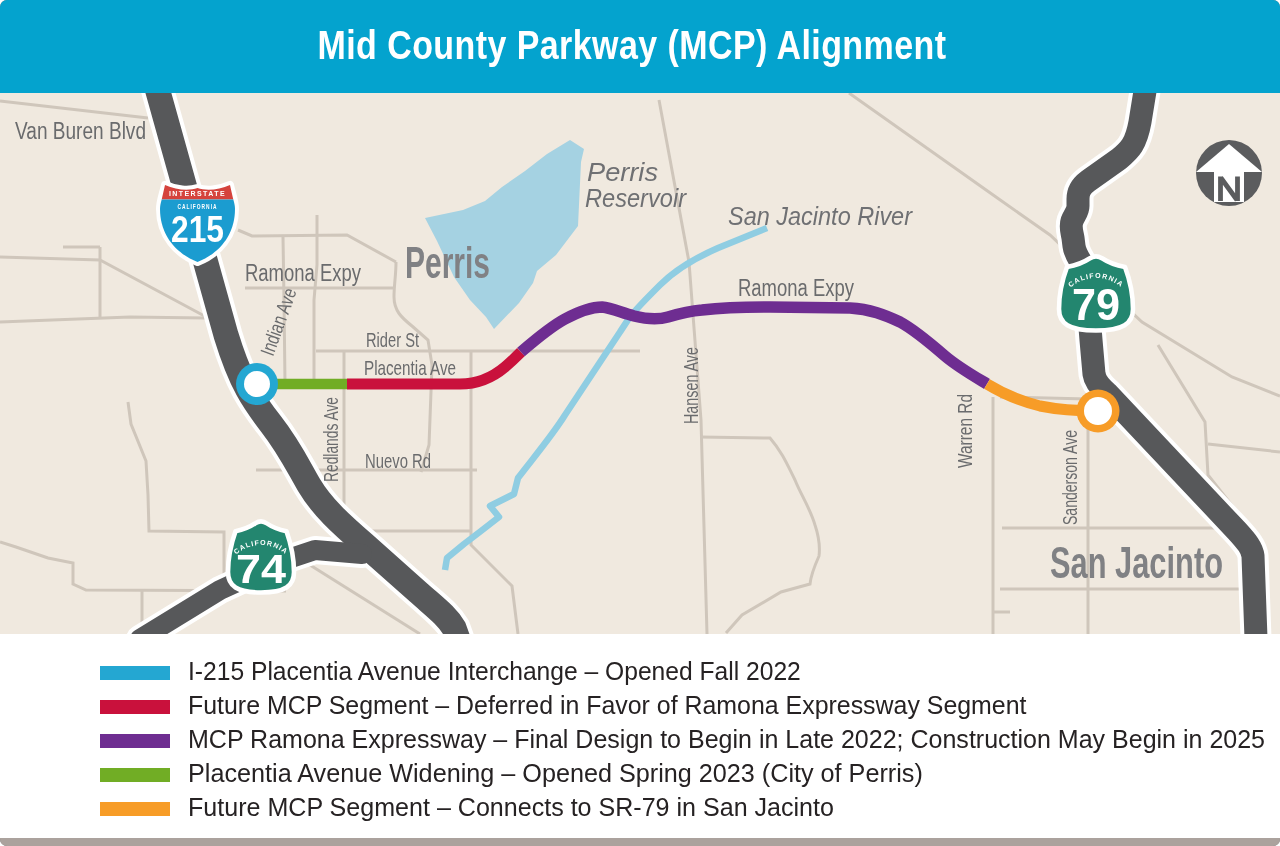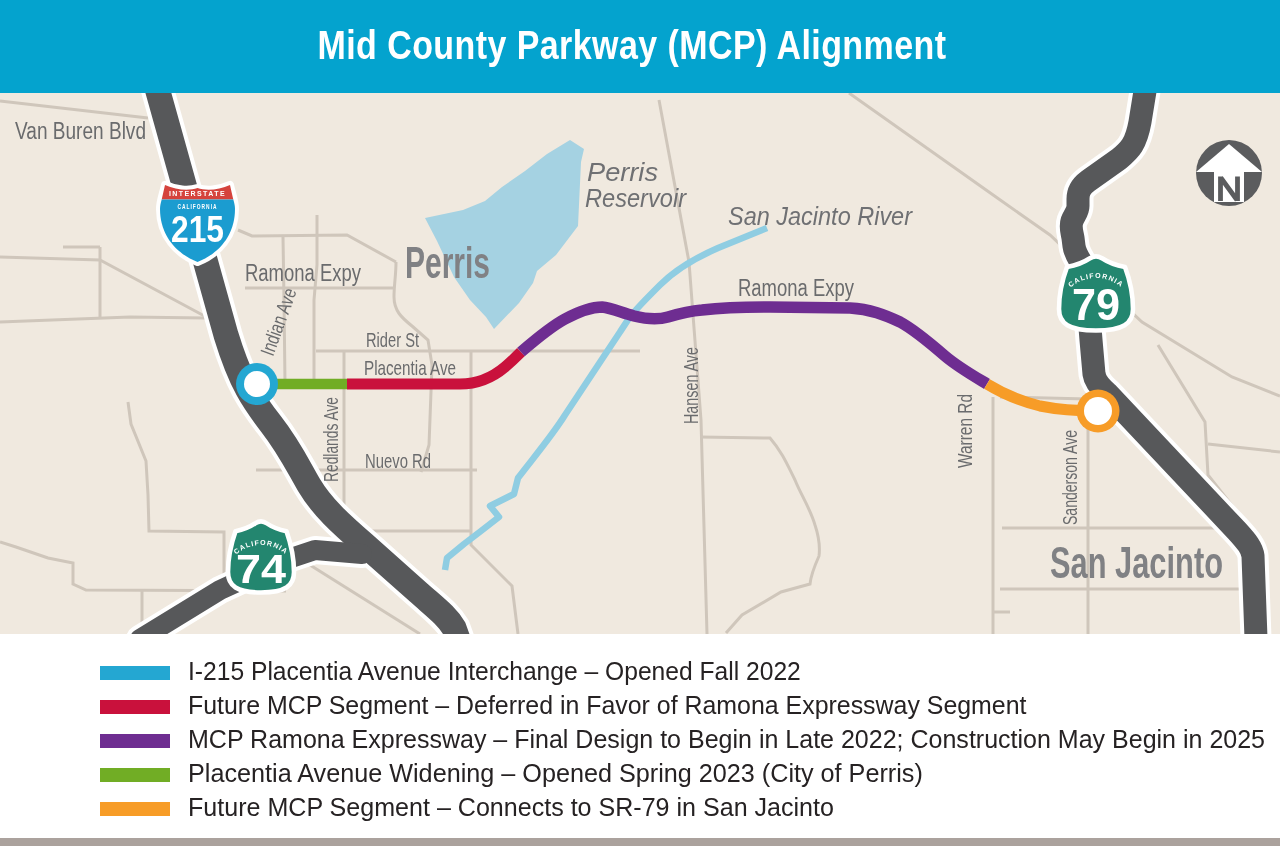--- a/index.html
+++ b/index.html
@@ -1,17 +1,17 @@
 <!DOCTYPE html>
 <html><head>
 <meta charset="utf-8">
 <style>
   html,body{margin:0;padding:0;}
   body{font-family:"Liberation Sans", sans-serif;}
-  #page{position:relative;width:1280px;height:846px;background:#737373;overflow:hidden;}
+  #page{position:relative;width:1280px;height:846px;background:#737373;overflow:hidden;border-radius:7px;}
   .maplabel{font-family:"Liberation Sans", sans-serif;fill:#6a6b6d;}
 </style>
 </head>
 <body>
 <div id="page">
 
   <div style="position:absolute;left:0;top:0;width:1280px;height:93px;background:#04a3ce;"></div>
 
   <div style="position:absolute;left:0;top:0;width:1280px;height:93px;line-height:90px;text-align:center;color:#ffffff;font-size:40px;font-weight:bold;letter-spacing:0.5px;transform:translateX(-8px) scaleX(0.85);">Mid County Parkway (MCP) Alignment</div>
 

